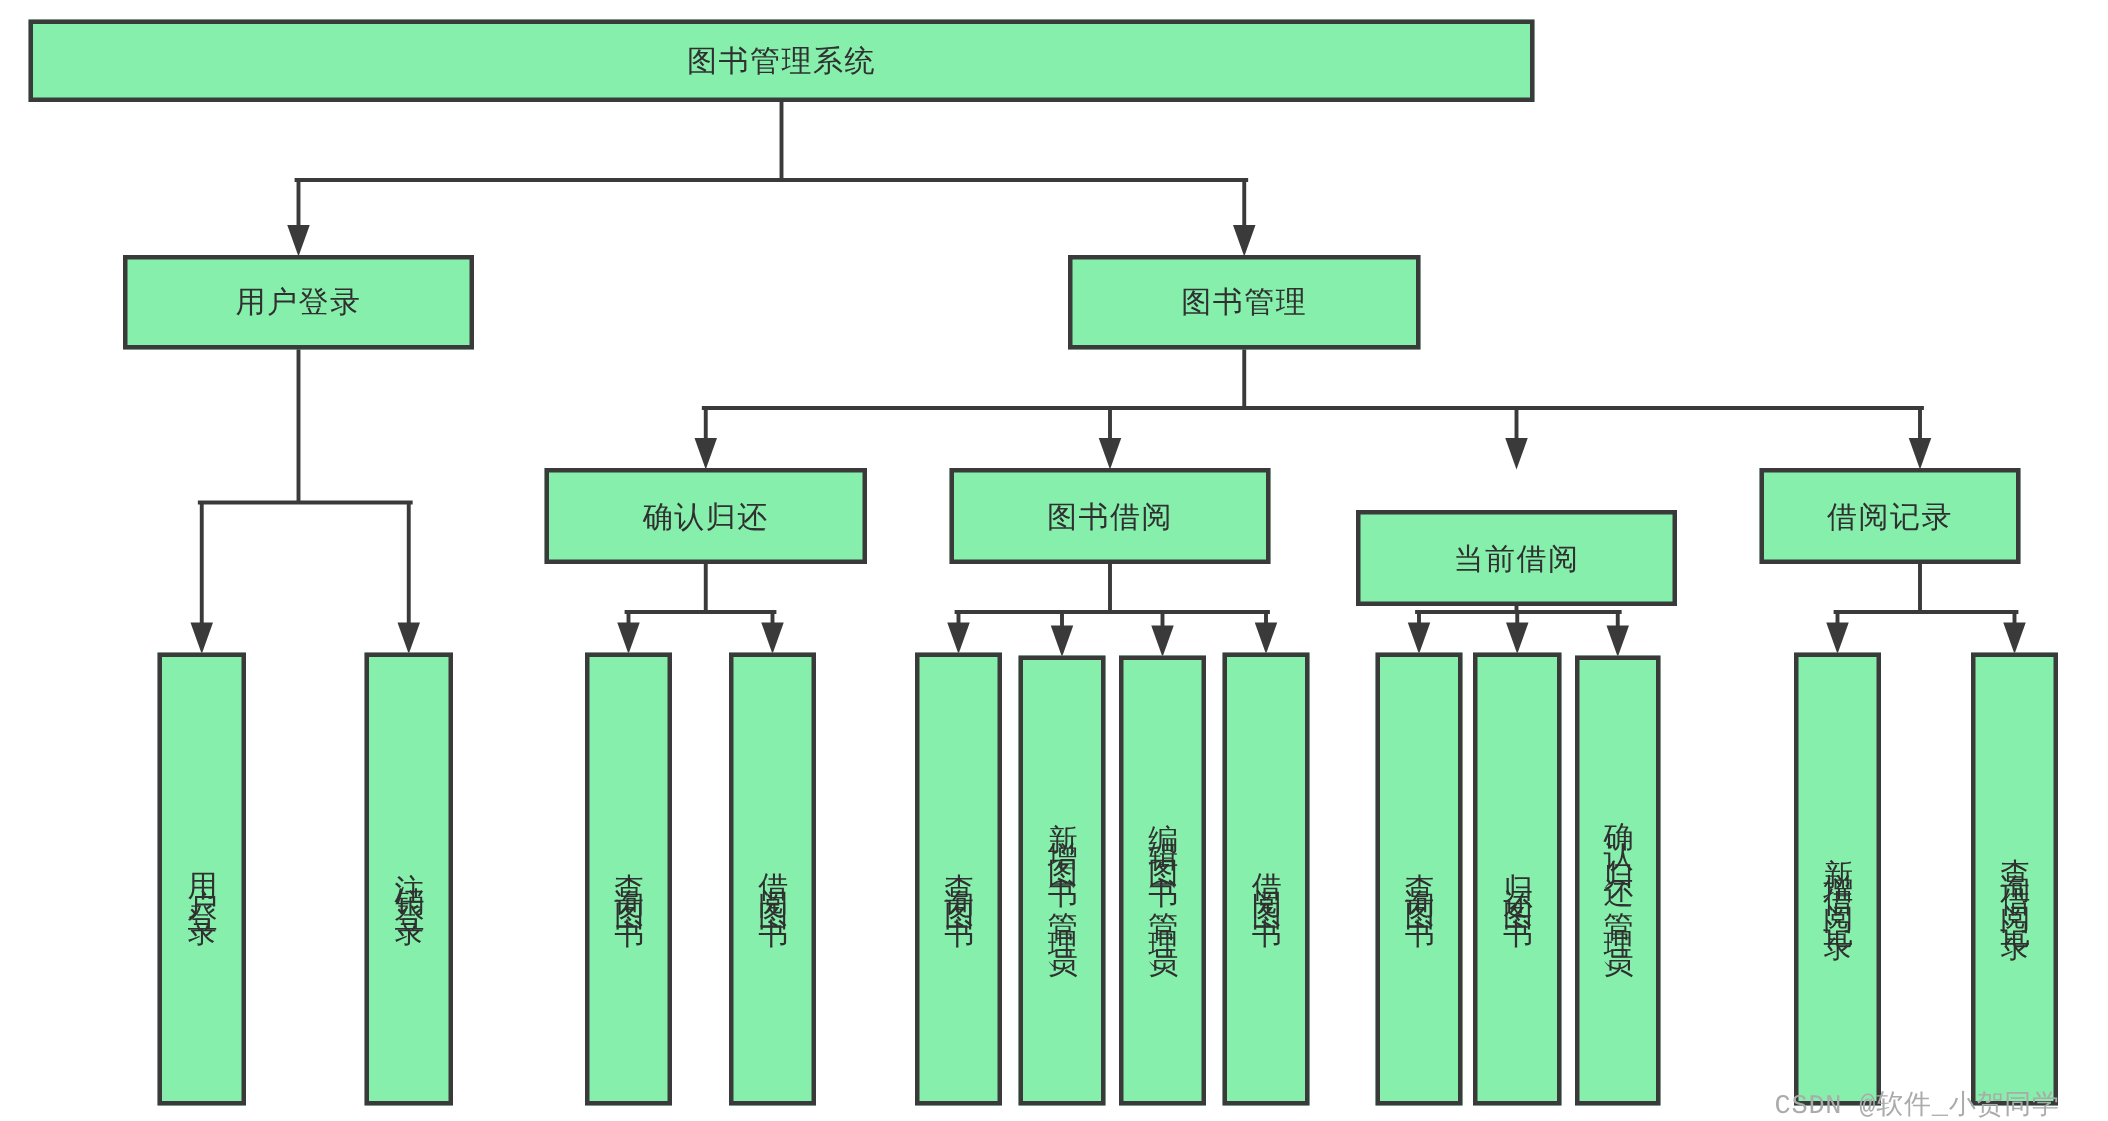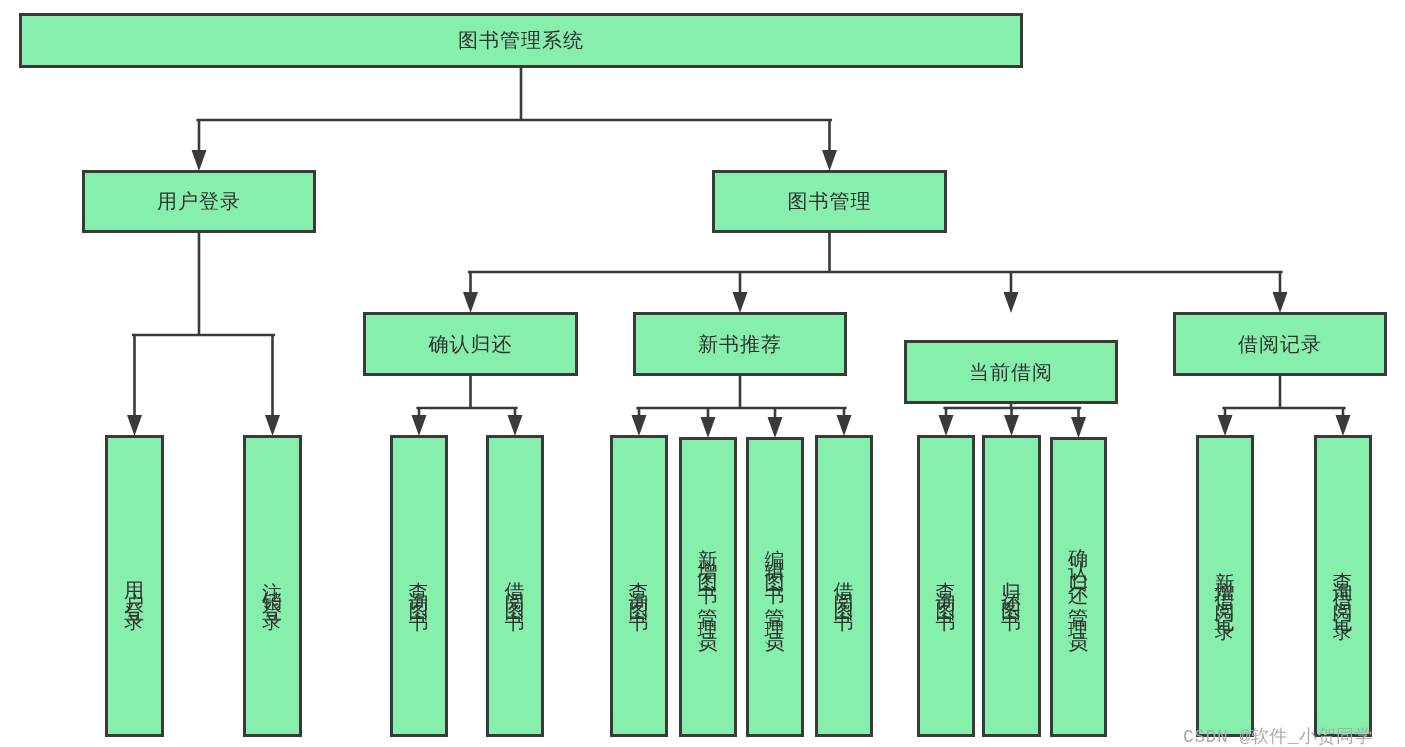--- a/index.html
+++ b/index.html
@@ -84,26 +84,26 @@
       <div class="node node-v" style="left: 105px; top: 435px; width: 59px; height: 302px;">
         <span class="lbl">用户登录</span>
       </div>
       <div class="node node-v" style="left: 243px; top: 435px; width: 59px; height: 302px;">
         <span class="lbl">注销登录</span>
       </div>
       <div class="node node-h" style="left: 363px; top: 312px; width: 215px; height: 64px;">
         <span class="lbl">确认归还</span>
       </div>
       <div class="node node-h" style="left: 633px; top: 312px; width: 214px; height: 64px;">
-        <span class="lbl">新书推荐</span>
+        <span class="lbl">图书借阅</span>
       </div>
       <div class="node node-h" style="left: 904px; top: 312px; width: 214px; height: 64px; margin-top: 28px;">
         <span class="lbl">当前借阅</span>
       </div>
-      <div class="node node-h" style="left: 1173px; top: 312px; width: 214px; height: 64px;">
+      <div class="node node-h" style="left: 1173px; top: 312px; width: 174px; height: 64px;">
         <span class="lbl">借阅记录</span>
       </div>
       <div class="node node-v" style="left: 390px; top: 435px; width: 58px; height: 302px;">
         <span class="lbl">查询图书</span>
       </div>
       <div class="node node-v" style="left: 486px; top: 435px; width: 58px; height: 302px;">
         <span class="lbl">借阅图书</span>
       </div>
       <div class="node node-v" style="left: 610px; top: 435px; width: 58px; height: 302px;">
         <span class="lbl">查询图书</span>

